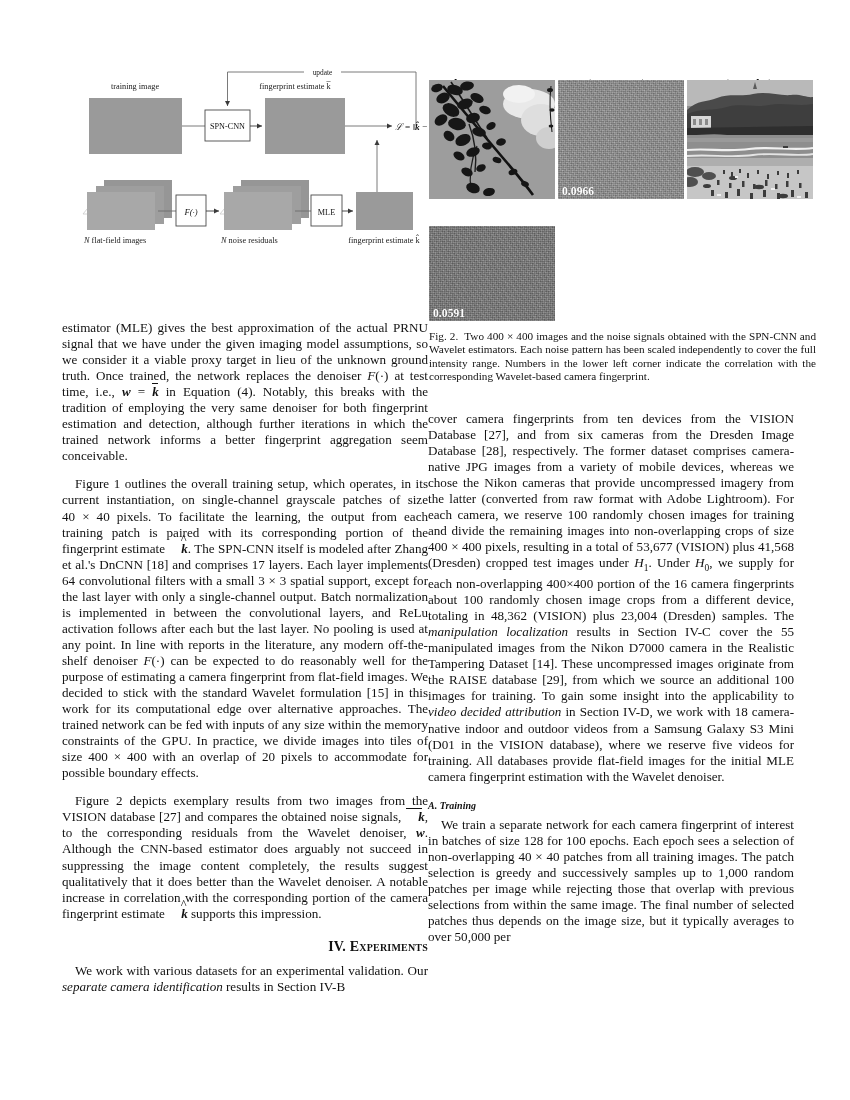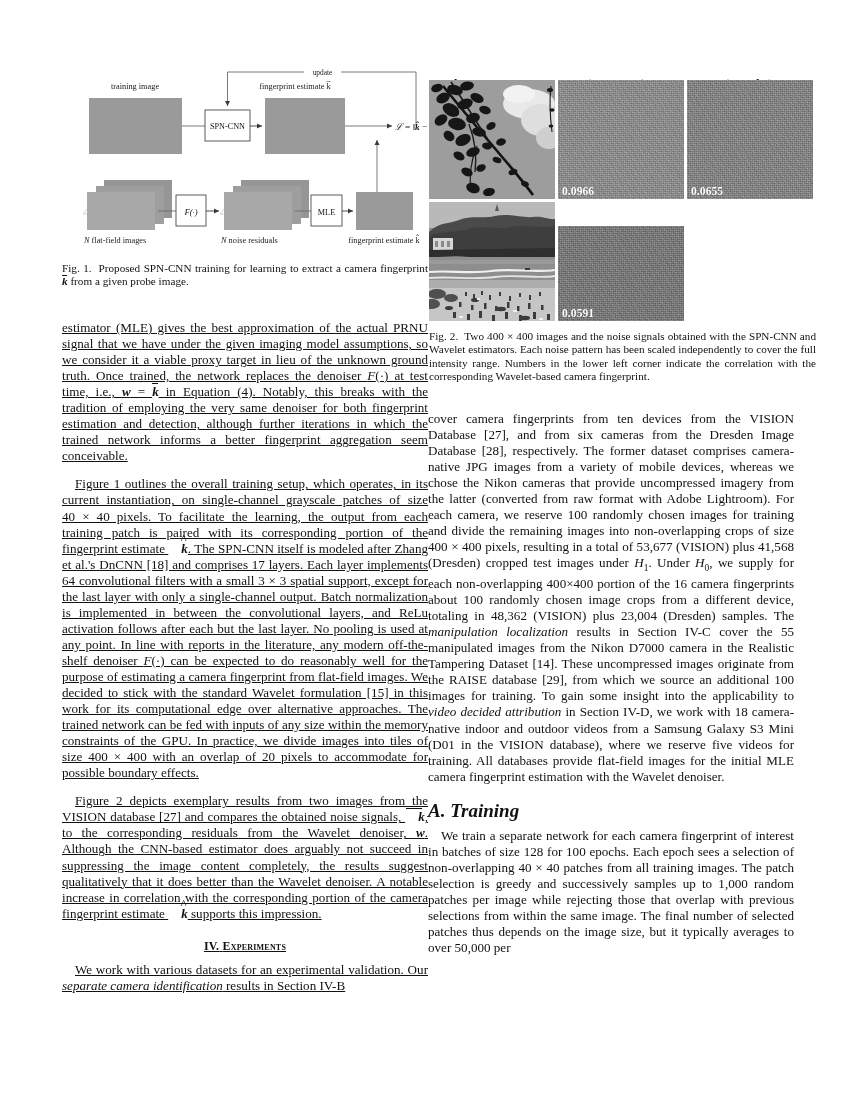--- a/index.html
+++ b/index.html
@@ -36,28 +36,28 @@
   .indent { text-indent: 13px; }
 
   .caption {
     font-size: 11.2px;
     line-height: 13.4px;
     text-align: justify;
     margin: 0;
   }
 
   .sec-head {
-    text-align: center;
-    font-size: 12px;
+    text-align: right;
+    font-size: 14px;
     font-variant: small-caps;
     margin: 17px 0 8px 0;
     letter-spacing: .2px;
   }
   .subsec-head {
-    font-size: 19px;
+    font-size: 10px;
     font-style: italic;
     margin: 15px 0 6px 0;
     text-align: left;
   }
   .math { font-family: "Liberation Serif", serif; font-style: italic; }
 
   
   .kbar, .khat {
     position: relative;
     display: inline-block;
@@ -236,29 +236,22 @@
       <rect x="249" y="133" width="31" height="31" fill="#ffffff" stroke="#4a4a4a" stroke-width="0.9"></rect>
       <text x="264.5" y="152.5" font-family="Liberation Serif, serif" font-size="8.2" text-anchor="middle" fill="#111111">MLE</text>
 
       <line x1="280" y1="149" x2="291" y2="149" stroke="#3a3a3a" stroke-width="0.9" marker-end="url(#arr)"></line>
 
       <rect x="294" y="130" width="57" height="38" fill="#9a9a9a"></rect>
       <text x="322" y="181" font-family="Liberation Serif, serif" font-size="8.3" text-anchor="middle" fill="#1a1a1a">fingerprint estimate k̂</text>
     </svg>
   </div>
 
-  <div style="position:absolute; left:62px; top:262px; width:366px;">
-    <p class="caption">
-      <span>Fig. 1.</span>&nbsp;&nbsp;Proposed
-      SPN-CNN training for learning to extract a camera fingerprint
-      <span class="kbar">k</span> from a given probe image.
-    </p>
-  </div>
-
-  <div style="position:absolute; left:62px; top:320px; width:366px;text-decoration:underline;">
+
+  <div style="position:absolute; left:62px; top:320px; width:366px;">
 
     <p class="body-text">estimator
       (MLE) gives the best approximation of the actual PRNU signal that we have under the given
       imaging model assumptions, so we consider it a viable proxy target in lieu of the unknown
       ground truth. Once trained, the network replaces the denoiser <i class="math">F</i>(·)
       at test time, i.e., <b><i>w</i></b> = <span class="kbar">k</span> in Equation (4). Notably,
       this breaks with the tradition of employing the very same denoiser for both fingerprint
       estimation and detection, although further iterations in which the trained network informs a
       better fingerprint aggregation seem conceivable.</p>
 
@@ -357,23 +350,20 @@
           </g>
 
           <rect width="126" height="119" fill="none"></rect>
         </svg>
       </div>
 
       <div class="tile noise light">
         <span class="corrval">0.0966</span>
       </div>
 
-      <div class="tile noise mid">
-        <span class="corrval">0.0655</span>
-      </div>
 
       <div class="tile probe2">
         <svg width="126" height="119" viewBox="0 0 126 119" preserveAspectRatio="none">
 
           <rect width="126" height="26" fill="#b9b9b9"></rect>
 
           <path d="M0,30 C10,20 20,22 30,18 C42,13 54,17 66,14 C80,11 92,16 104,15 C114,14 120,18 126,17 L126,46 L0,46 Z" fill="#4a4a4a"></path>
           <path d="M0,34 C14,28 26,31 40,27 C54,23 68,28 82,25 C96,22 110,27 126,24 L126,48 L0,48 Z" fill="#3e3e3e"></path>
 
           <rect x="4" y="36" width="20" height="12" fill="#d7d7d7"></rect>

